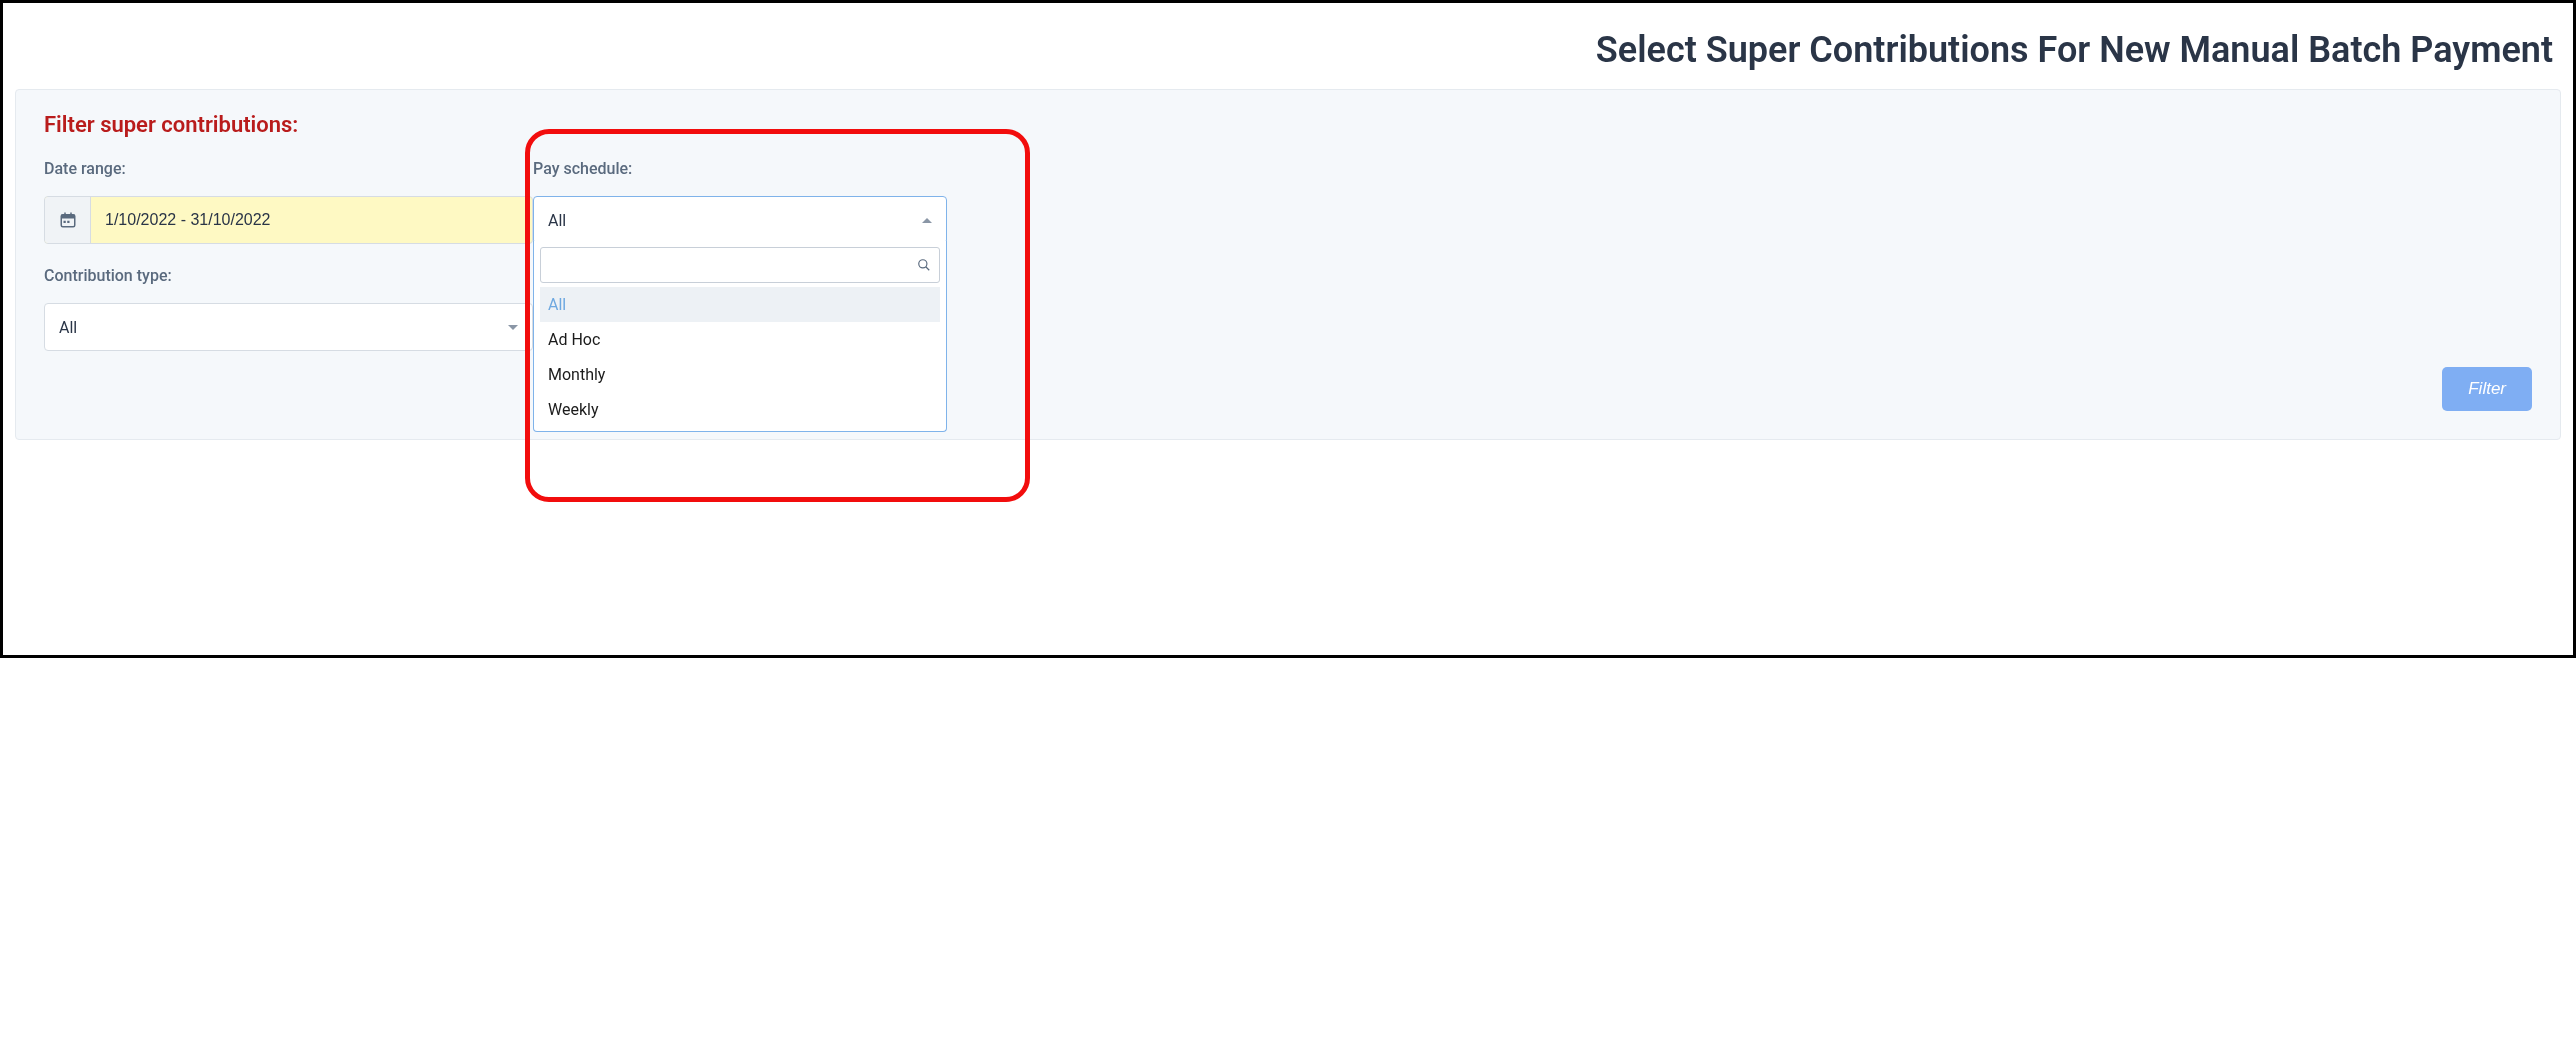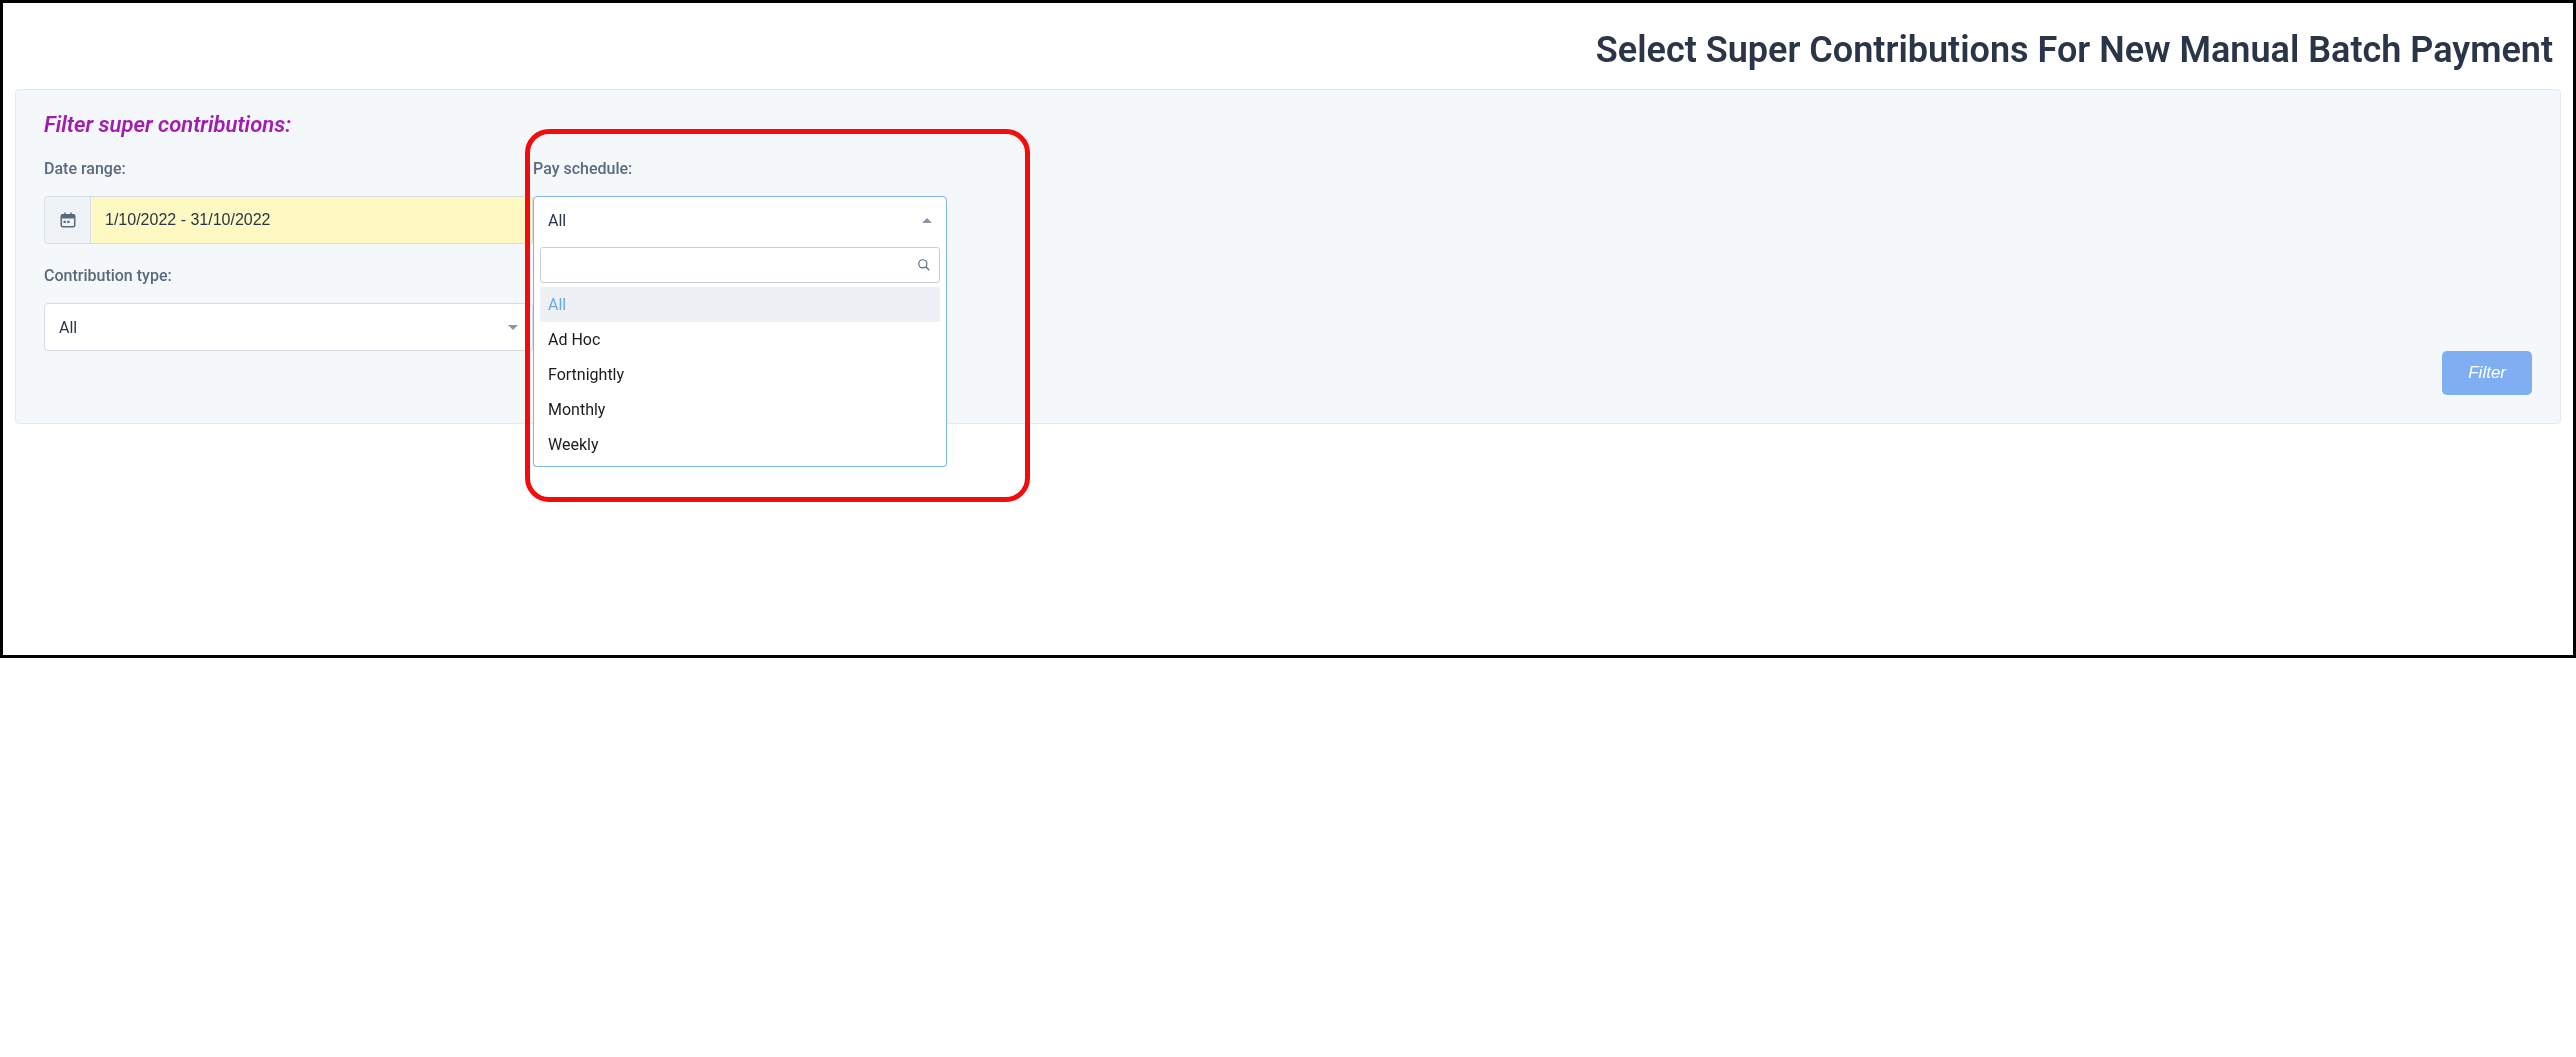--- a/index.html
+++ b/index.html
@@ -24,23 +24,22 @@
     .filter-panel {
       background: #f5f8fb;
       border: 1px solid #e5eaef;
       border-radius: 4px;
       padding: 22px 28px 28px 28px;
       position: relative;
     }
     .filter-heading {
       font-size: 22px;
       font-weight: 600;
-      color: #a21caf;
+      color: #b91c1c;
       margin-bottom: 22px;
-      font-style: italic;
     }
     .filter-grid {
       display: flex;
       position: relative;
     }
     .col-left { width: 489px; }
     .col-right { width: 414px; position: relative; }
     .field-label {
       font-size: 16px;
       color: #5a6a7e;
@@ -173,21 +172,21 @@
                 <line x1="8" y1="2" x2="8" y2="7" stroke="currentColor" stroke-width="2"></line>
                 <line x1="16" y1="2" x2="16" y2="7" stroke="currentColor" stroke-width="2"></line>
                 <rect x="6" y="13" width="3" height="3" fill="currentColor"></rect>
                 <rect x="11" y="13" width="3" height="3" fill="currentColor"></rect>
               </svg>
             </div>
             <input class="text-input" type="text" value="1/10/2022 - 31/10/2022" style="">
           </div>
         </div>
 
-        <div class="field-block" style="margin-bottom:0;">
+        <div class="field-block" style="margin-bottom:16px;">
           <div class="field-label">Contribution type:</div>
           <div class="select-wrap">
             <span class="select-value">All</span>
             <span class="chev down"></span>
           </div>
         </div>
       </div>
 
       <div class="col-right">
         <div class="field-label">Pay schedule:</div>
@@ -199,21 +198,20 @@
         <div class="dropdown-panel">
           <div class="search-box">
             <input type="text" value="" style="">
             <svg class="search-icon-svg" viewBox="0 0 24 24" fill="none" stroke="currentColor" stroke-width="2">
               <circle cx="10" cy="10" r="7"></circle>
               <line x1="21" y1="21" x2="15" y2="15"></line>
             </svg>
           </div>
           <div class="opt-item selected">All</div>
           <div class="opt-item">Ad Hoc</div>
-          <div class="opt-item">Fortnightly</div>
           <div class="opt-item">Monthly</div>
           <div class="opt-item">Weekly</div>
         </div>
 
         <div class="annot" style="left:-8px; top:-30px; width:505px; height:373px;"></div>
       </div>
     </div>
 
     <div class="filter-btn-row">
       <button class="filter-btn">Filter</button>

